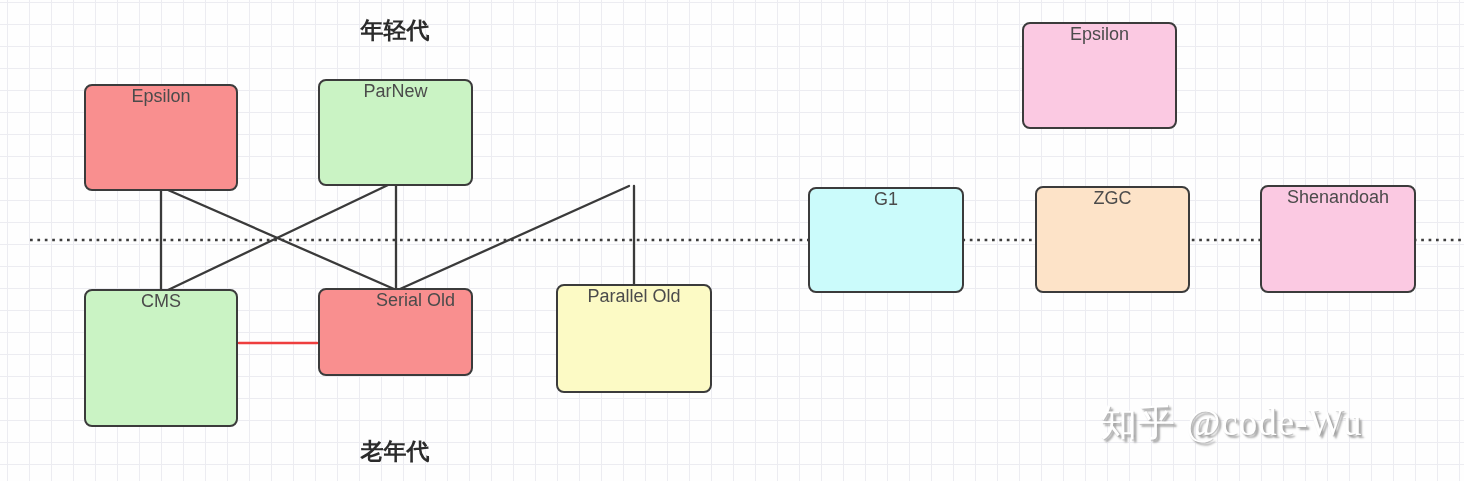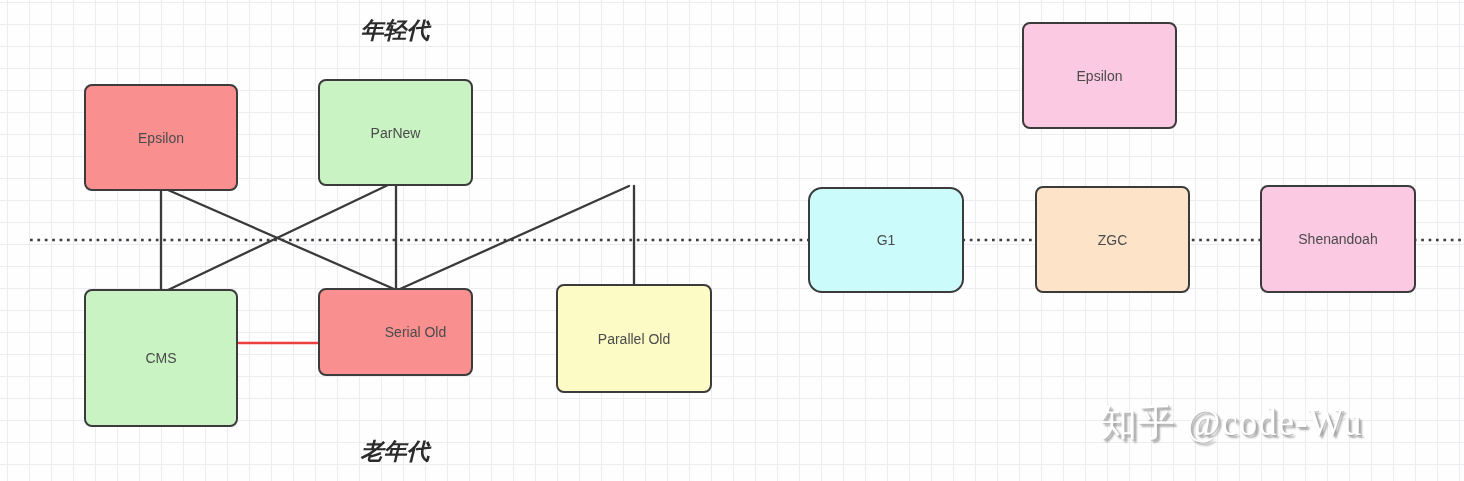--- a/index.html
+++ b/index.html
@@ -21,35 +21,33 @@
     left: 0; top: 0;
     width: 1464px; height: 481px;
     z-index: 1;
   }
   .node {
     position: absolute;
     z-index: 2;
     border: 2.5px solid #3b3b3b;
     border-radius: 8px;
     display: flex;
-    align-items: center;
     justify-content: center;
-    font-size: 14px;
+    font-size: 18px;
     color: #4b4b4b;
     box-sizing: border-box;
   }
   .gen-title {
     position: absolute;
     z-index: 3;
     width: 160px;
     text-align: center;
     font-size: 23px;
     font-weight: bold;
     color: #2b2b2b;
-    font-style: italic;
   }
   #watermark {
     position: absolute;
     z-index: 3;
     left: 1100px;
     top: 398px;
     width: 364px;
     font-size: 37px;
     color: #ffffff;
     text-shadow: 3px 3px 2px rgba(158,158,158,0.9), 1px 1px 1px rgba(170,170,170,0.8);
@@ -87,21 +85,21 @@
 
   <div class="node" style="left: 318px; top: 79px; width: 155px; height: 107px; background-color: rgb(202, 243, 196);">
     <span>ParNew</span>
   </div>
 
 
   <div class="node" style="left: 1022px; top: 22px; width: 155px; height: 107px; background-color: rgb(251, 201, 226);">
     <span>Epsilon</span>
   </div>
 
-  <div class="node" style="left: 808px; top: 187px; width: 156px; height: 106px; background-color: rgb(203, 251, 251); border-radius: 14px;">
+  <div class="node" style="left: 808px; top: 187px; width: 156px; height: 106px; background-color: rgb(203, 251, 251);">
     <span>G1</span>
   </div>
 
   <div class="node" style="left: 1260px; top: 185px; width: 156px; height: 108px; background-color: rgb(251, 201, 226);">
     <span>Shenandoah</span>
   </div>
 
   <div class="node" style="left: 1035px; top: 186px; width: 155px; height: 107px; background-color: rgb(253, 227, 200);">
     <span>ZGC</span>
   </div>

